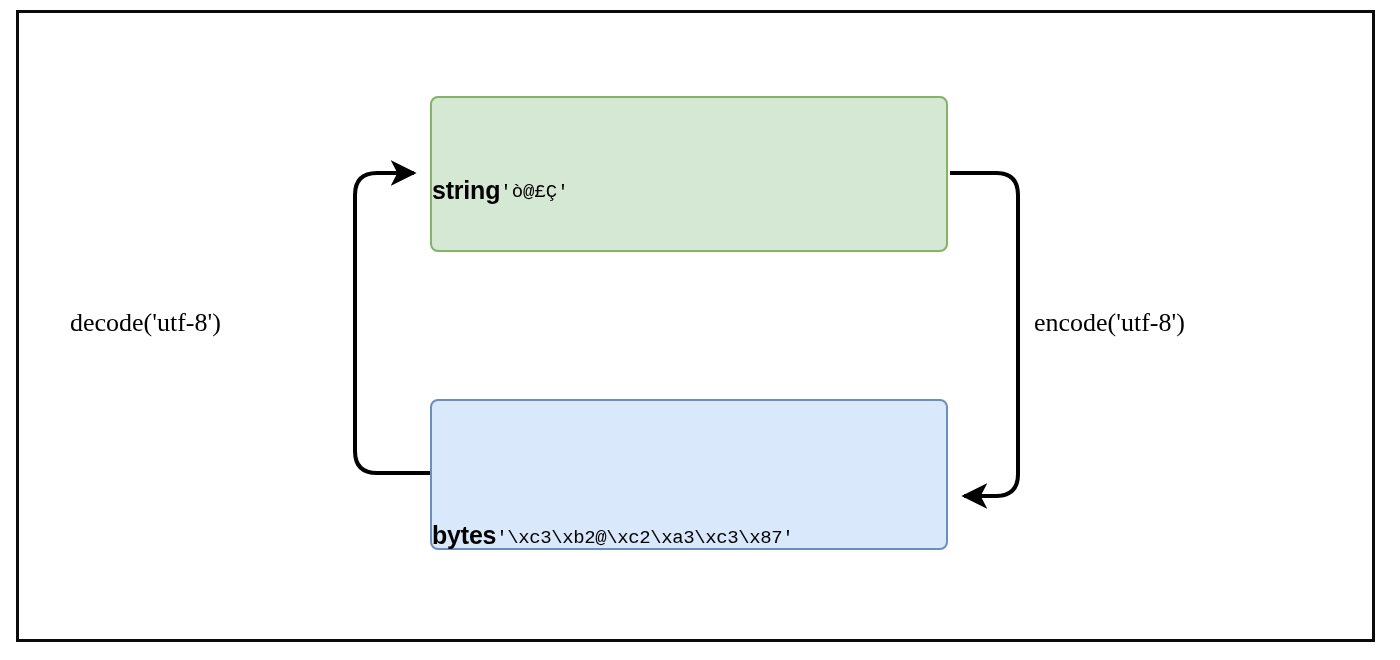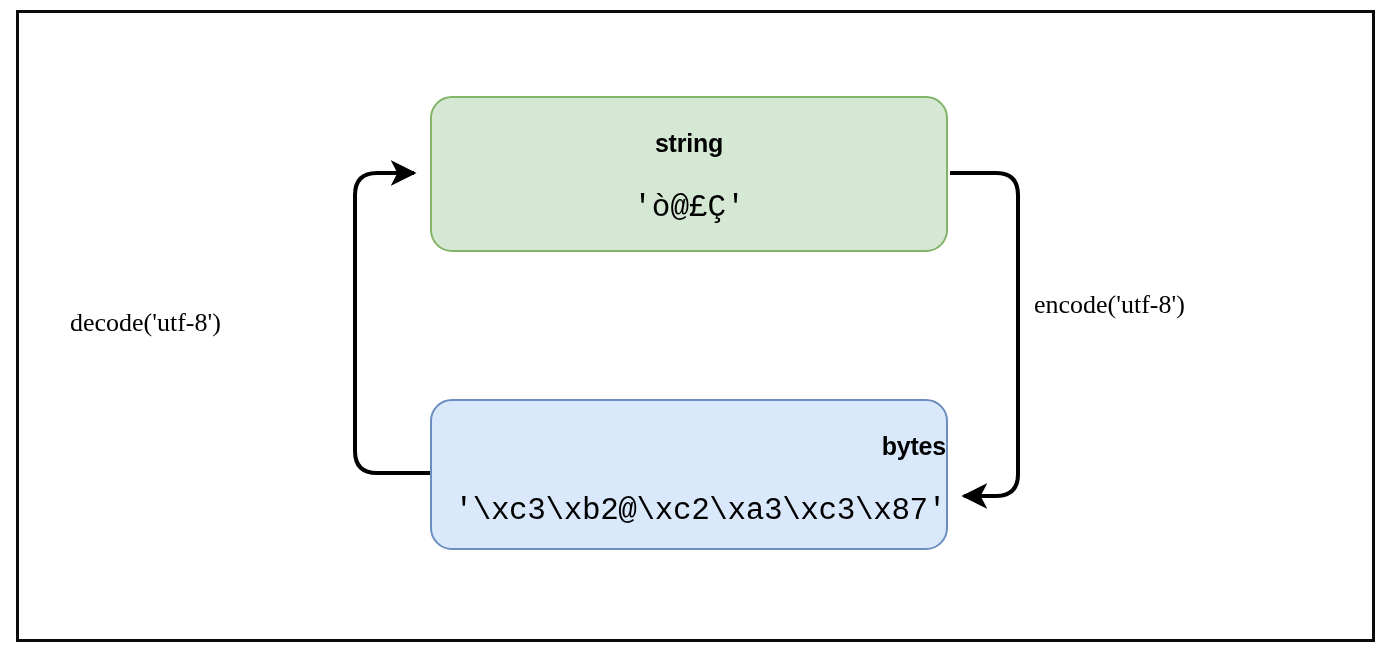--- a/index.html
+++ b/index.html
@@ -34,25 +34,25 @@
     position: absolute;
     left: 0;
     top: 0;
     width: 1400px;
     height: 660px;
   }
   
   .node {
     position: absolute;
     box-sizing: border-box;
-    border-radius: 22px;
+    border-radius: 8px;
     border-width: 2px;
     border-style: solid;
     display: flex;
-    flex-direction: column;
+    flex-direction: row;
     align-items: center;
     justify-content: flex-start;
   }
   #node-string {
     left: 430px;
     top: 96px;
     width: 518px;
     height: 156px;
     background: #d5e8d4;
     border-color: #82b366;
@@ -70,21 +70,21 @@
     font-family: "Liberation Sans", sans-serif;
     font-weight: bold;
     font-size: 25px;
     color: #000000;
     line-height: 1;
     margin-top: 33px;
     letter-spacing: -0.2px;
   }
   .node-value {
     font-family: "Liberation Mono", monospace;
-    font-size: 31px;
+    font-size: 19px;
     color: #000000;
     line-height: 1;
     white-space: pre;
   }
   #string-value { margin-top: 36px; }
   #bytes-value  { margin-top: 36px; letter-spacing: -0.4px; }
 
   
   .edge-label {
     position: absolute;
@@ -93,21 +93,21 @@
     color: #000000;
     white-space: pre;
     line-height: 1;
   }
   #label-decode {
     left: 70px;
     top: 310px;
   }
   #label-encode {
     left: 1034px;
-    top: 292px;
+    top: 310px;
   }
 </style>
 </head>
 <body>
 
 <div id="canvas">
 
   <div id="outer-frame"></div>
 
   <svg id="edge-layer" viewBox="0 0 1400 660" xmlns="http://www.w3.org/2000/svg">

